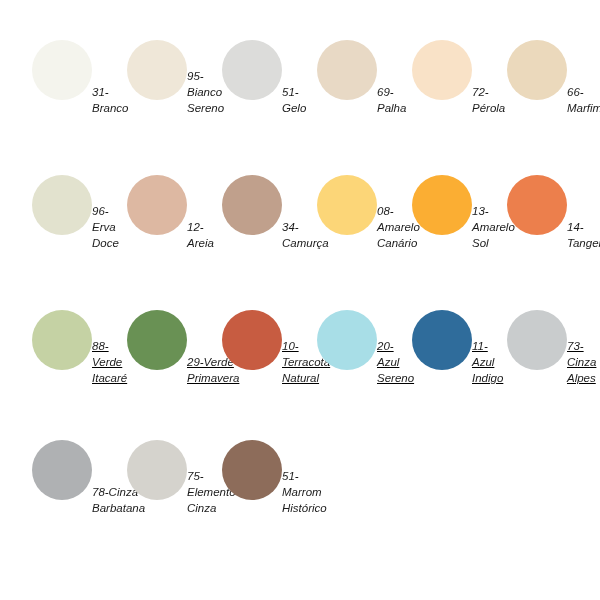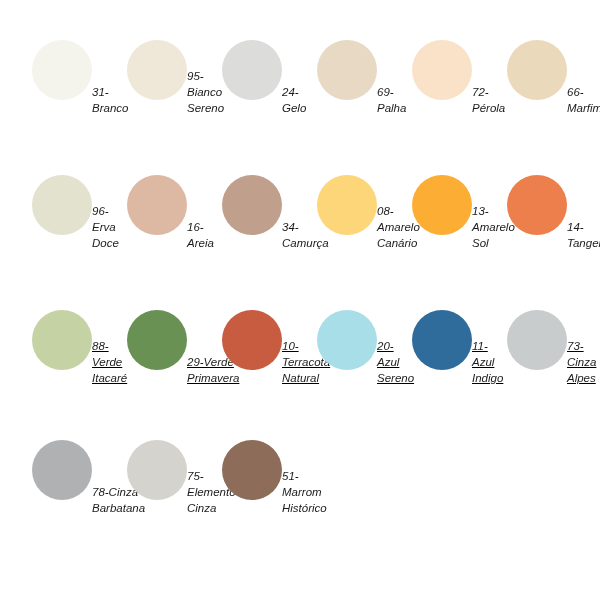--- a/index.html
+++ b/index.html
@@ -68,21 +68,21 @@
       <div class="swatch-cell">
         <div class="swatch-dot" style="background-color: rgb(244, 244, 237);"></div>
         <div class="swatch-label" style="color: rgb(27, 27, 27);">31-Branco</div>
       </div>
       <div class="swatch-cell">
         <div class="swatch-dot" style="background-color: rgb(239, 231, 216);"></div>
         <div class="swatch-label" style="color: rgb(27, 27, 27);">95-Bianco Sereno</div>
       </div>
       <div class="swatch-cell">
         <div class="swatch-dot" style="background-color: rgb(220, 220, 218);"></div>
-        <div class="swatch-label" style="color: rgb(27, 27, 27);">24-Gelo</div>
+        <div class="swatch-label" style="color: rgb(27, 27, 27);">51-Gelo</div>
       </div>
       <div class="swatch-cell">
         <div class="swatch-dot" style="background-color: rgb(232, 217, 197);"></div>
         <div class="swatch-label" style="color: rgb(27, 27, 27);">69-Palha</div>
       </div>
       <div class="swatch-cell">
         <div class="swatch-dot" style="background-color: rgb(249, 226, 199);"></div>
         <div class="swatch-label" style="color: rgb(27, 27, 27);">72-Pérola</div>
       </div>
       <div class="swatch-cell">
@@ -90,21 +90,21 @@
         <div class="swatch-label" style="color: rgb(27, 27, 27);">66-Marfim</div>
       </div>
     </div>
     <div class="swatch-row row-1">
       <div class="swatch-cell">
         <div class="swatch-dot" style="background-color: rgb(226, 226, 206);"></div>
         <div class="swatch-label" style="color: rgb(27, 27, 27);">96-Erva Doce</div>
       </div>
       <div class="swatch-cell">
         <div class="swatch-dot" style="background-color: rgb(221, 184, 162);"></div>
-        <div class="swatch-label" style="color: rgb(27, 27, 27);">16-Areia</div>
+        <div class="swatch-label" style="color: rgb(27, 27, 27);">12-Areia</div>
       </div>
       <div class="swatch-cell">
         <div class="swatch-dot" style="background-color: rgb(192, 160, 140);"></div>
         <div class="swatch-label" style="color: rgb(27, 27, 27);">34-Camurça</div>
       </div>
       <div class="swatch-cell">
         <div class="swatch-dot" style="background-color: rgb(252, 214, 120);"></div>
         <div class="swatch-label" style="color: rgb(27, 27, 27);">08-Amarelo Canário</div>
       </div>
       <div class="swatch-cell">

